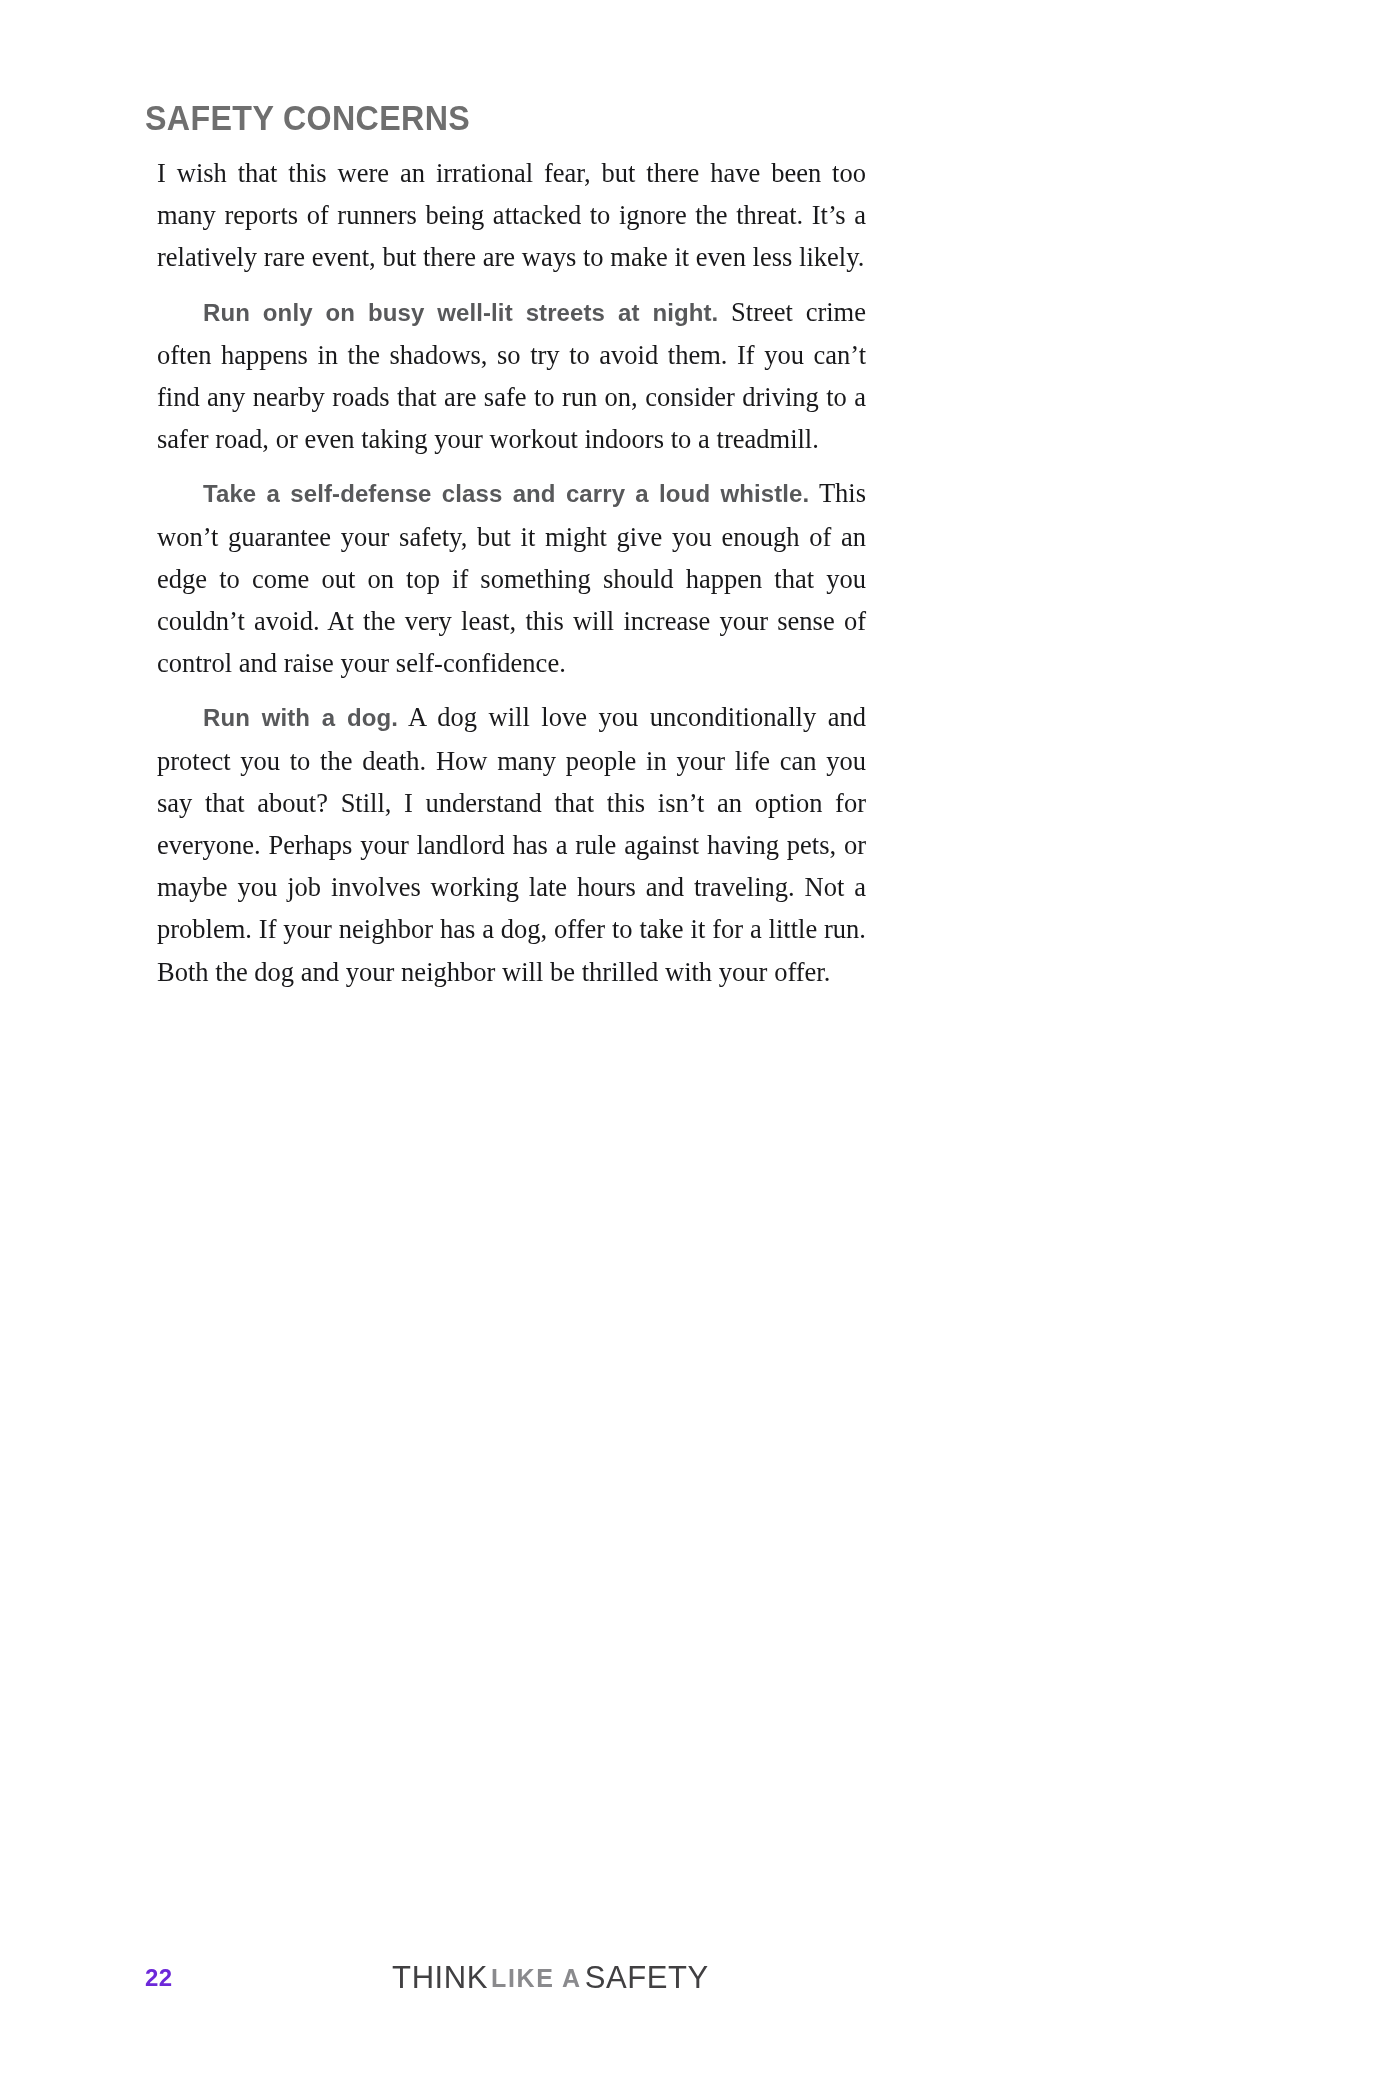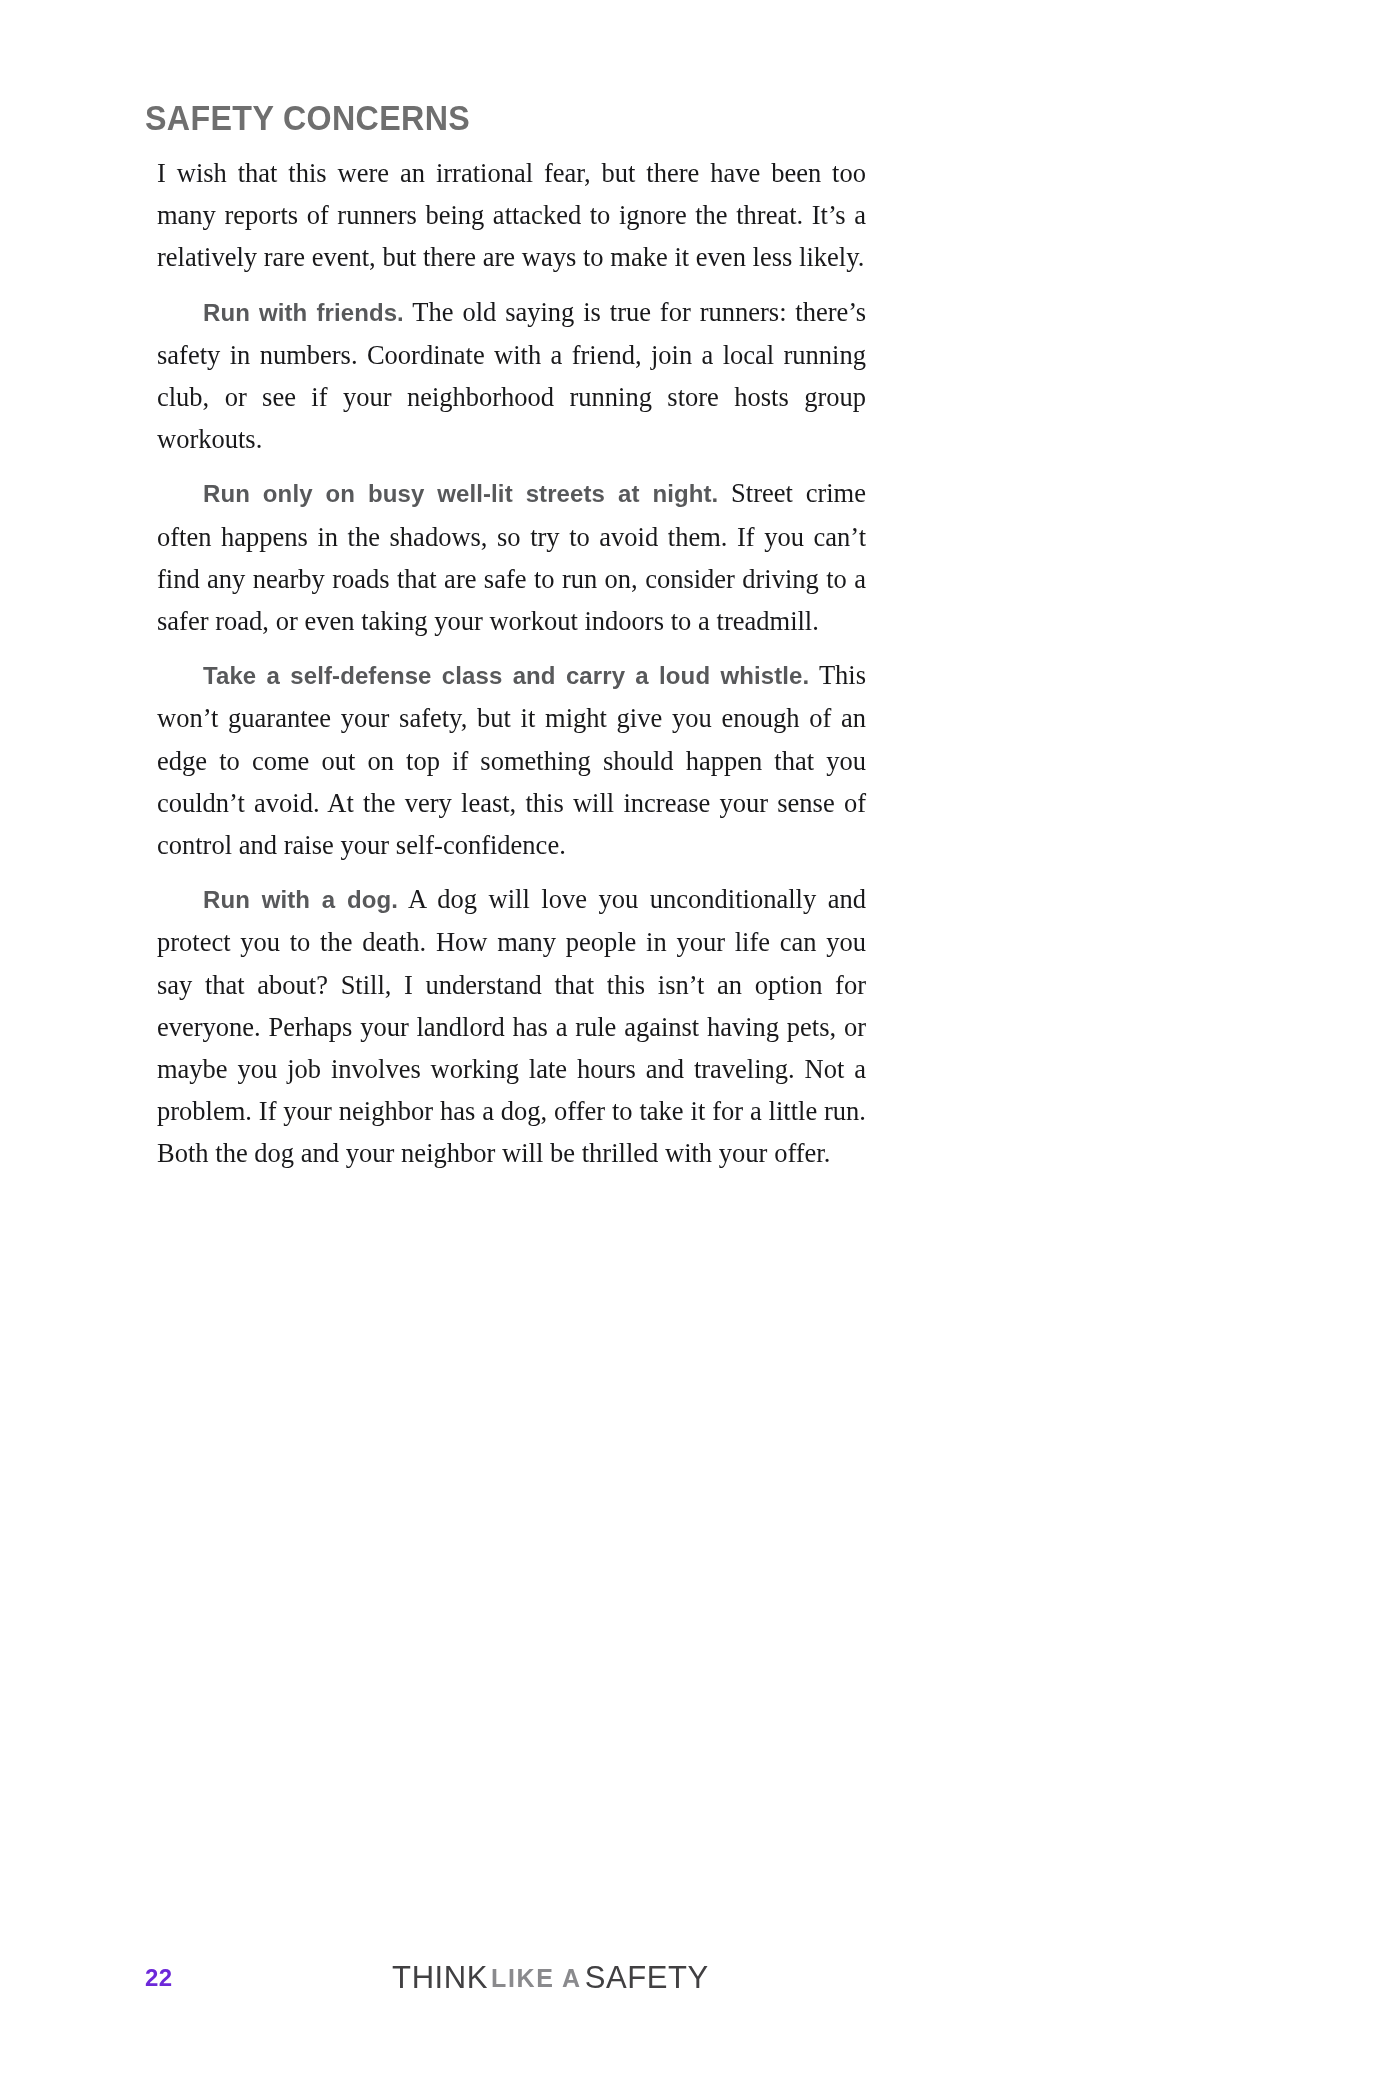--- a/index.html
+++ b/index.html
@@ -127,21 +127,20 @@
 <body>
 
 <div class="page">
 
   <div class="content">
 
     <h1 class="section-heading">SAFETY CONCERNS</h1>
 
     <p class="body-par first"><span>I wish that this were an irrational fear, but there have been too many reports of runners being attacked to ignore the threat. It’s a relatively rare event, but there are ways to make it even less likely.</span></p>
 
-    <p class="body-par indent"><span class="lead">Run with friends.</span> <span>The old saying is true for runners: there’s safety in numbers. Coordinate with a friend, join a local running club, or see if your neighborhood running store hosts group workouts.</span></p>
 
     <p class="body-par indent"><span class="lead">Run only on busy well-lit streets at night.</span> <span>Street crime often happens in the shadows, so try to avoid them. If you can’t find any nearby roads that are safe to run on, consider driving to a safer road, or even taking your workout indoors to a treadmill.</span></p>
 
     <p class="body-par indent"><span class="lead">Take a self-defense class and carry a loud whistle.</span> <span>This won’t guarantee your safety, but it might give you enough of an edge to come out on top if something should happen that you couldn’t avoid. At the very least, this will increase your sense of control and raise your self-confidence.</span></p>
 
     <p class="body-par indent"><span class="lead">Run with a dog.</span> <span>A dog will love you unconditionally and protect you to the death. How many people in your life can you say that about? Still, I understand that this isn’t an option for everyone. Perhaps your landlord has a rule against having pets, or maybe you job involves working late hours and traveling. Not a problem. If your neighbor has a dog, offer to take it for a little run. Both the dog and your neighbor will be thrilled with your offer.</span></p>
 
   </div>
 
   <div class="footer">

